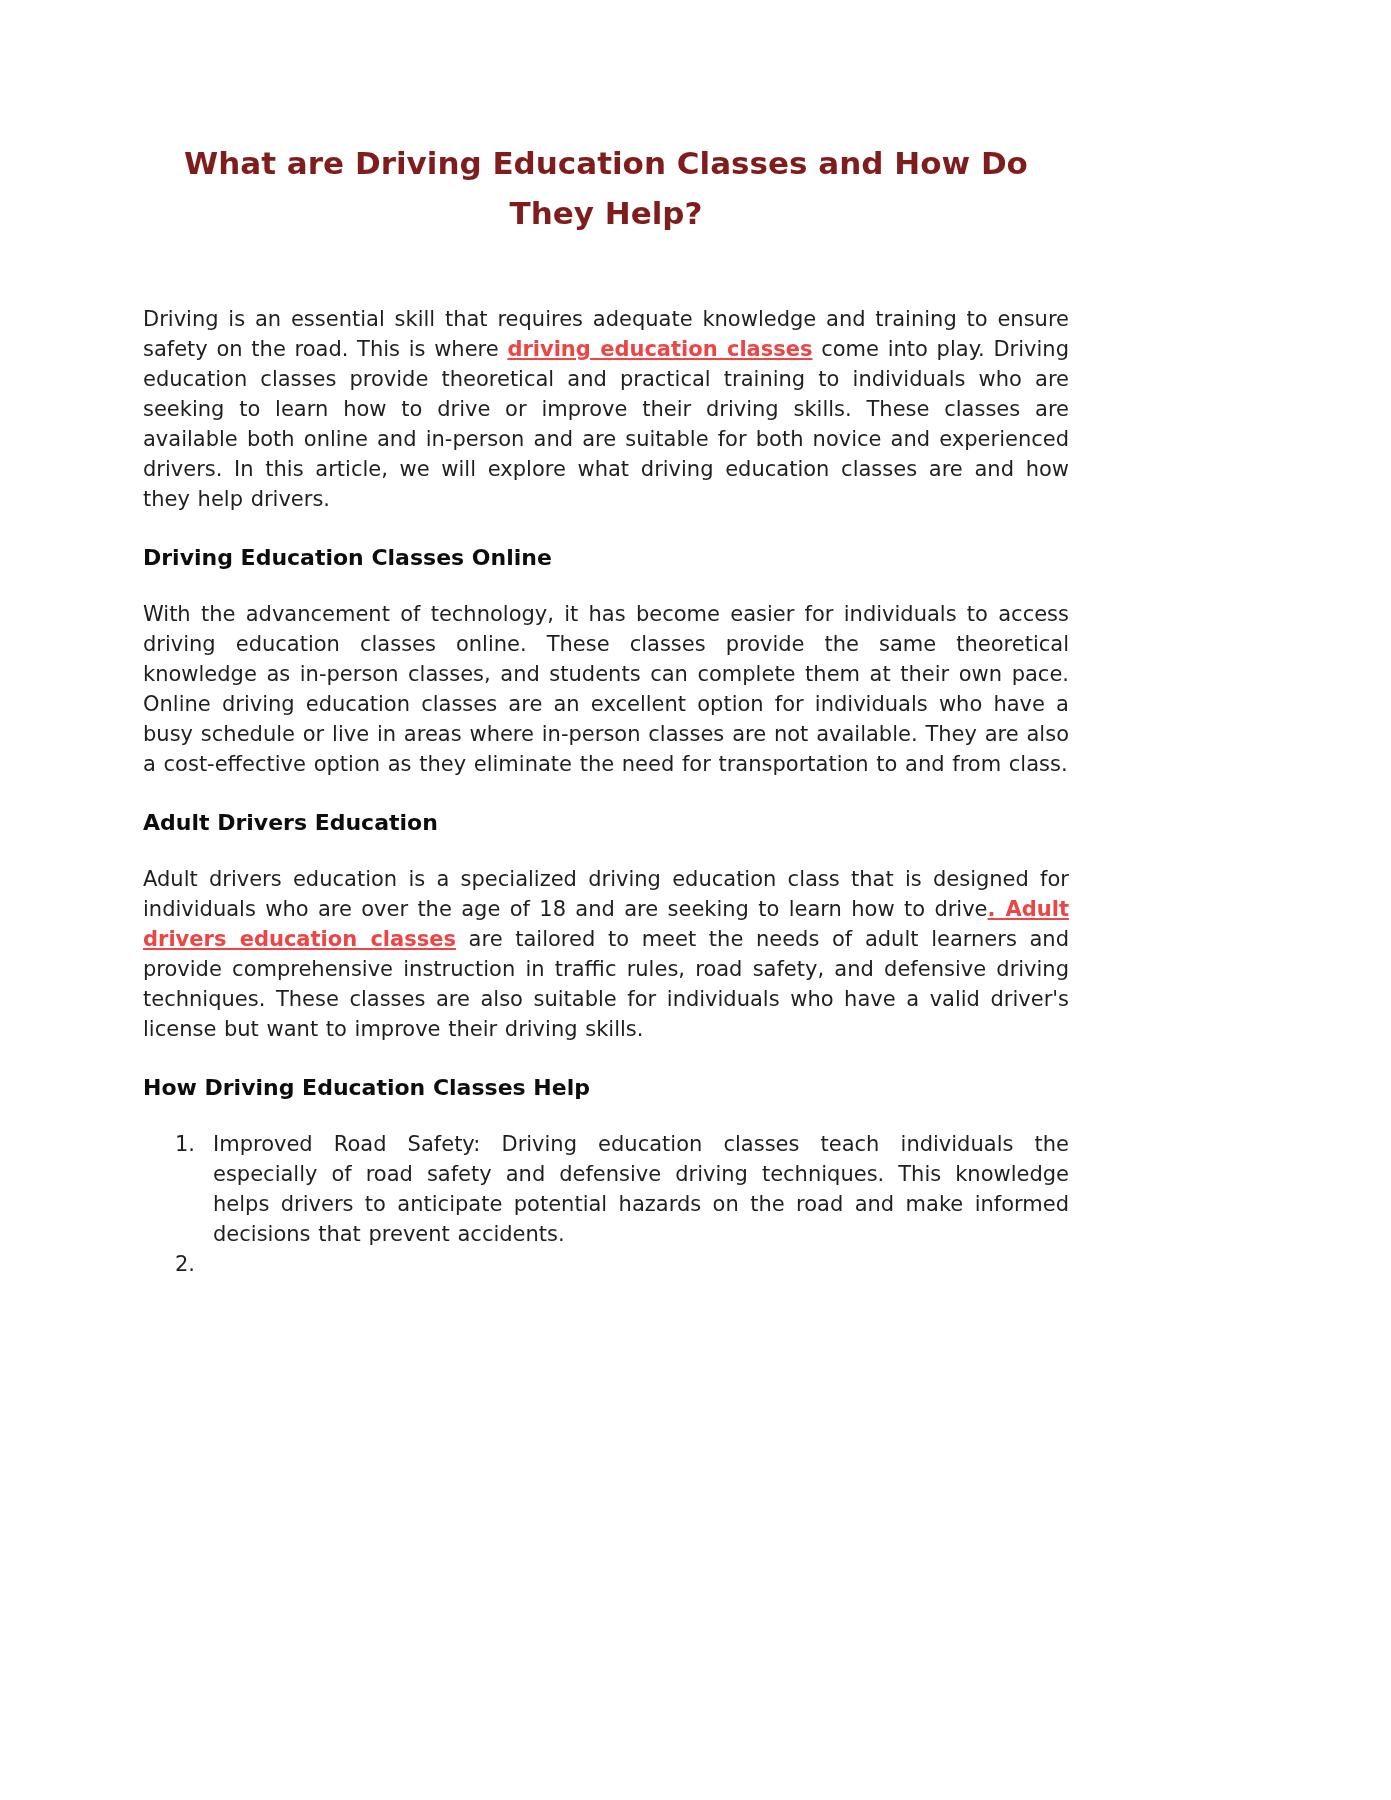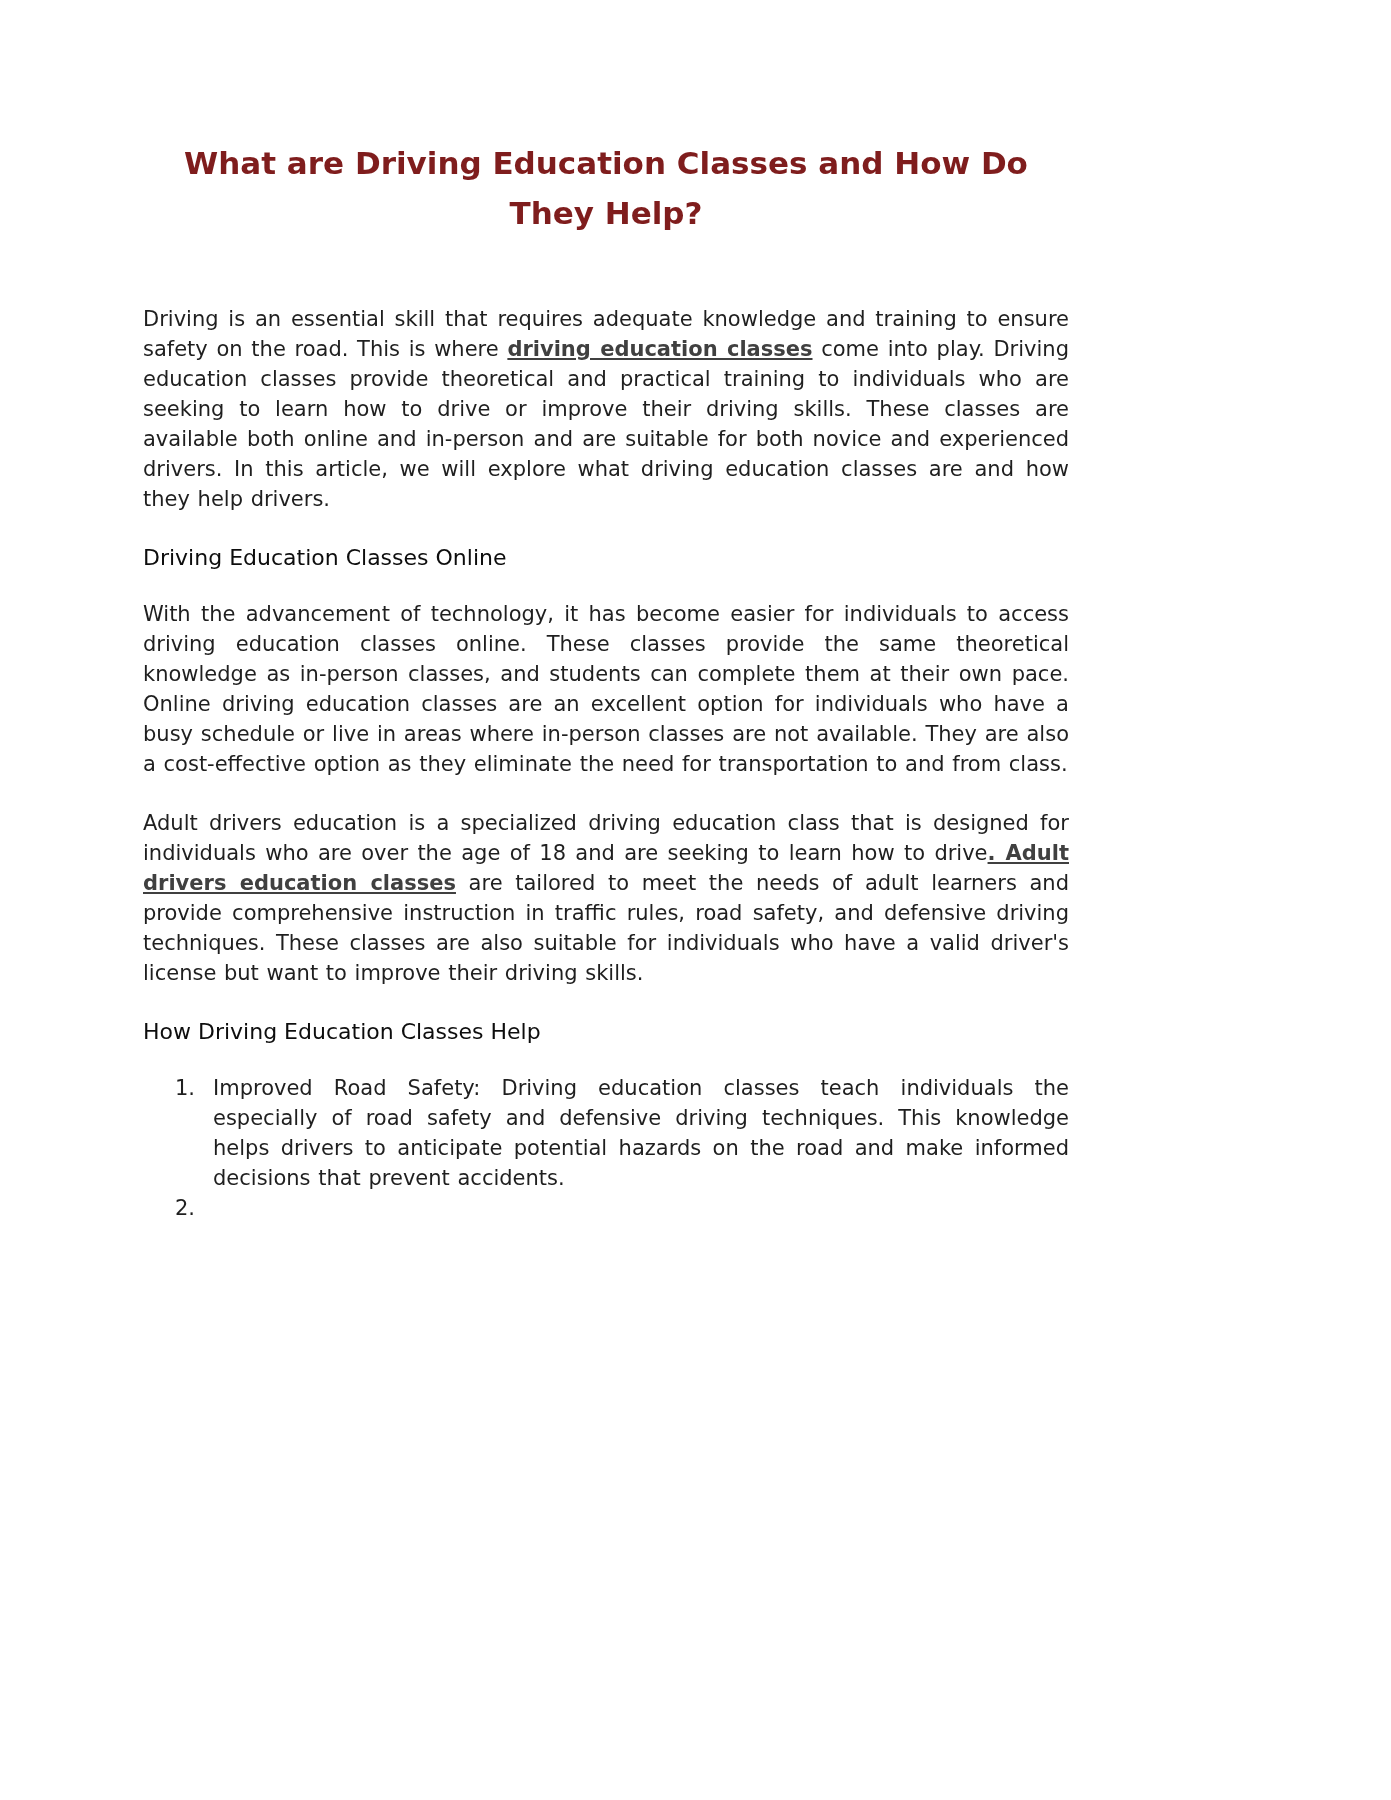--- a/index.html
+++ b/index.html
@@ -31,27 +31,27 @@
   }
   p.doc-para {
     font-size: 21px;
     line-height: 30px;
     text-align: justify;
     margin: 0 0 29px 0;
     word-spacing: 1px;
   }
   h2.doc-heading {
     font-size: 22px;
-    font-weight: normal;
+    font-weight: bold;
     color: #0d0d0d;
     margin: 0 0 26px 0;
     line-height: 30px;
   }
   a.doc-link {
-    color: #404040;
+    color: #ef4444;
     font-weight: bold;
     text-decoration: underline;
     cursor: pointer;
   }
   ol.doc-list {
     list-style: none;
     margin: 0;
     padding: 0;
   }
   ol.doc-list li {
@@ -75,20 +75,21 @@
 <div class="page">
 
   <h1 class="doc-title">What are Driving Education Classes and How Do They Help?</h1>
 
   <p class="doc-para"><span>Driving is an essential skill that requires adequate knowledge and training to ensure safety on the road. This is where </span><a class="doc-link">driving education classes</a><span> come into play. Driving education classes provide theoretical and practical training to individuals who are seeking to learn how to drive or improve their driving skills. These classes are available both online and in-person and are suitable for both novice and experienced drivers. In this article, we will explore what driving education classes are and how they help drivers.</span></p>
 
   <h2 class="doc-heading">Driving Education Classes Online</h2>
 
   <p class="doc-para">With the advancement of technology, it has become easier for individuals to access driving education classes online. These classes provide the same theoretical knowledge as in-person classes, and students can complete them at their own pace. Online driving education classes are an excellent option for individuals who have a busy schedule or live in areas where in-person classes are not available. They are also a cost-effective option as they eliminate the need for transportation to and from class.</p>
 
+  <h2 class="doc-heading">Adult Drivers Education</h2>
 
   <p class="doc-para"><span>Adult drivers education is a specialized driving education class that is designed for individuals who are over the age of 18 and are seeking to learn how to drive</span><a class="doc-link">. Adult drivers education classes</a><span> are tailored to meet the needs of adult learners and provide comprehensive instruction in traffic rules, road safety, and defensive driving techniques. These classes are also suitable for individuals who have a valid driver's license but want to improve their driving skills.</span></p>
 
   <h2 class="doc-heading">How Driving Education Classes Help</h2>
 
 
   <ol class="doc-list">
     <li>
       <span class="num">1.</span><span>Improved Road Safety: Driving education classes teach individuals the especially of road safety and defensive driving techniques. This knowledge helps drivers to anticipate potential hazards on the road and make informed decisions that prevent accidents.</span>
     </li>

